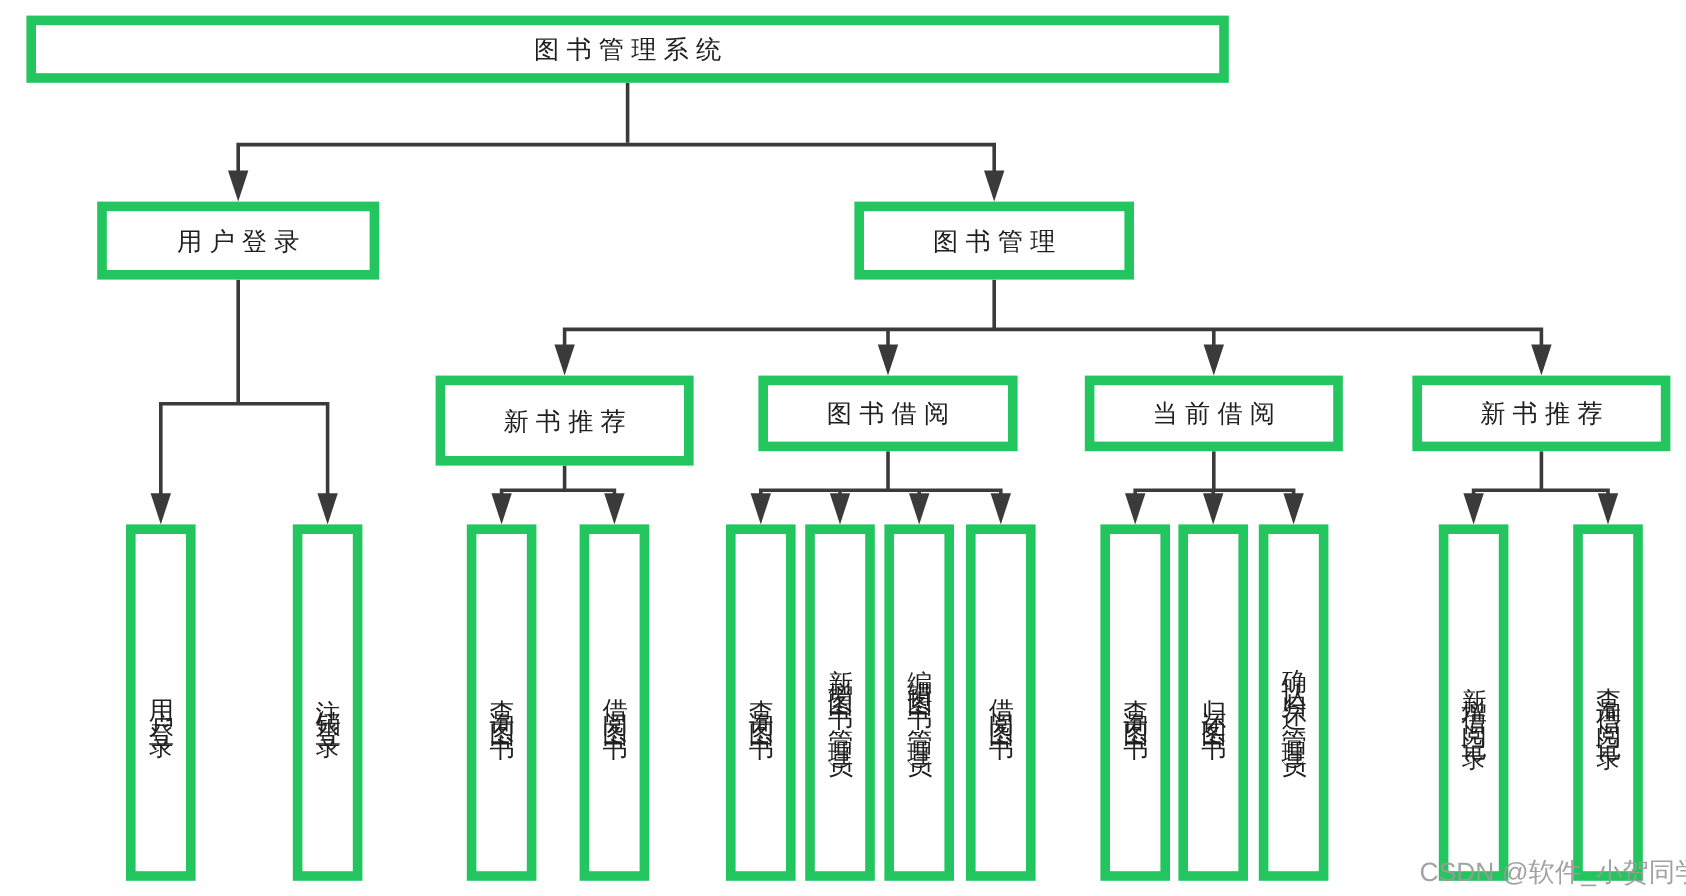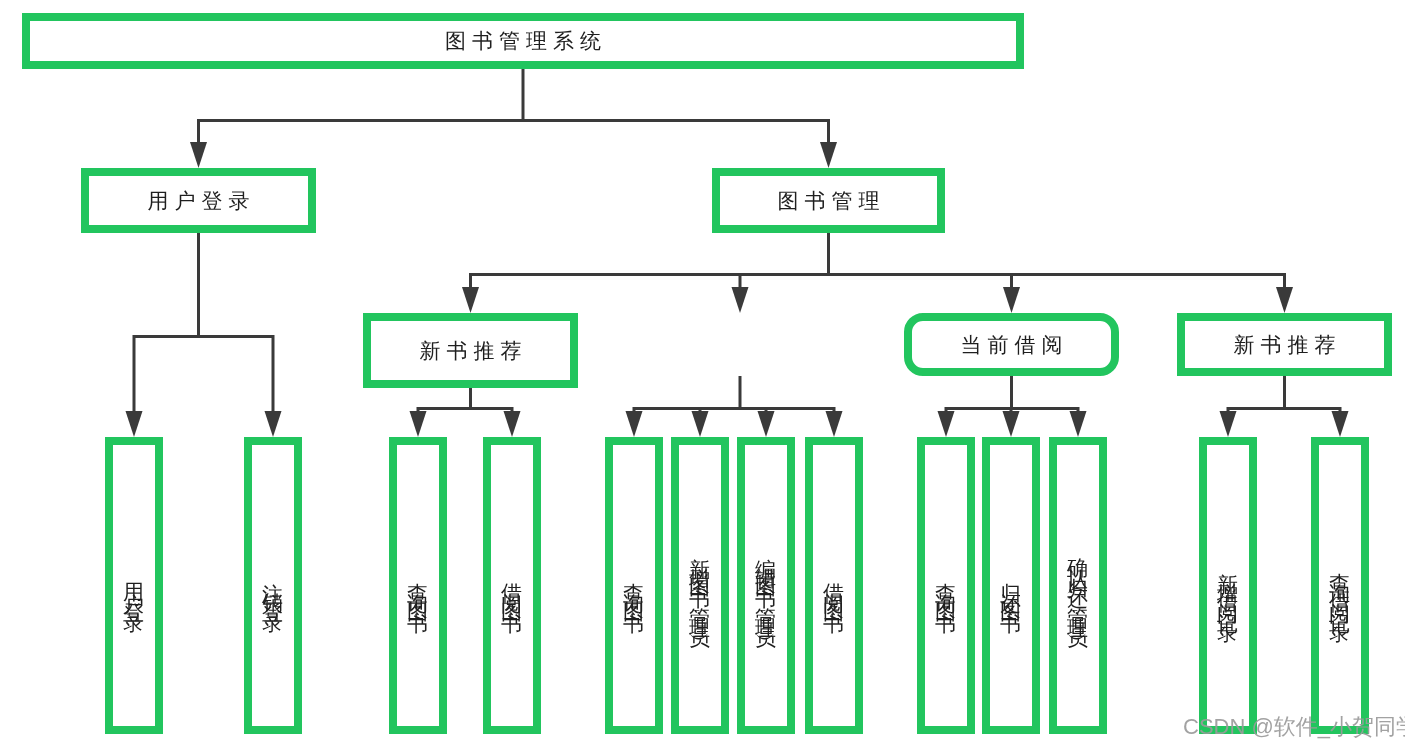--- a/index.html
+++ b/index.html
@@ -126,21 +126,24 @@
   <div class="box" style="left:81px; top:168px; width:235px; height:65px;">
     <span class="hlabel">用户登录</span>
   </div>
   <div class="box" style="left:712px; top:168px; width:233px; height:65px;">
     <span class="hlabel">图书管理</span>
   </div>
 
   <div class="box" style="left:363px; top:313px; width:215px; height:75px;">
     <span class="hlabel">新书推荐</span>
   </div>
-  <div class="box" style="left:904px; top:313px; width:215px; height:63px;border-radius:19px;">
+  <div class="box" style="left:632px; top:313px; width:216px; height:63px;">
+    <span class="hlabel">图书借阅</span>
+  </div>
+  <div class="box" style="left:904px; top:313px; width:215px; height:63px;">
     <span class="hlabel">当前借阅</span>
   </div>
   <div class="box" style="left:1177px; top:313px; width:215px; height:63px;">
     <span class="hlabel">新书推荐</span>
   </div>
 
   <div class="box leaf" style="left:105px; top:437px; width:58px; height:297px;">
     <span class="vtext">用户登录</span>
   </div>
   <div class="box leaf" style="left:244px; top:437px; width:58px; height:297px;">

